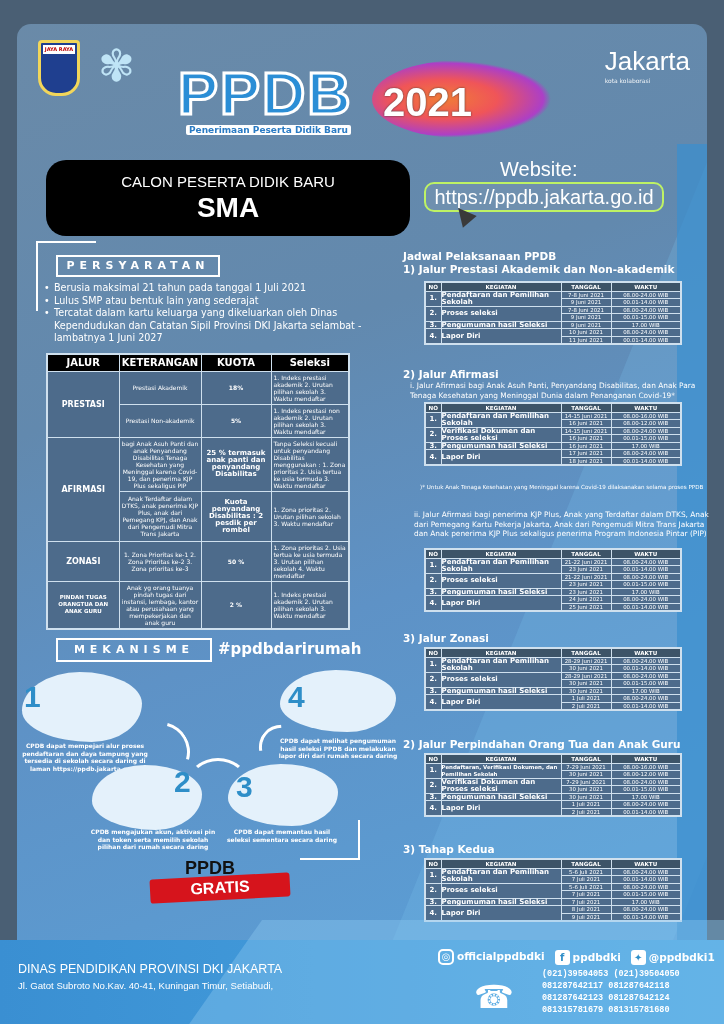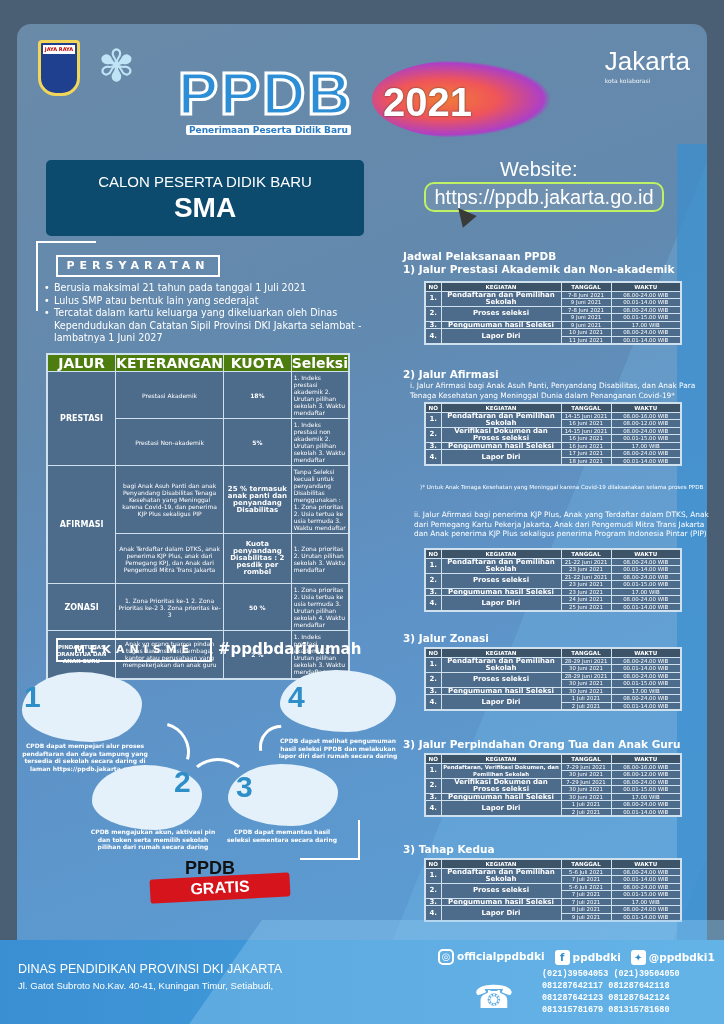--- a/index.html
+++ b/index.html
@@ -14,53 +14,53 @@
 .logo2{position:absolute;left:98px;top:42px;font-size:44px;color:#bfe4f6;line-height:48px;font-family:"DejaVu Serif",serif}
 .ppdb-title{position:absolute;left:178px;top:64px;font-size:60px;font-weight:900;color:#2b8ed6;letter-spacing:2px;
  -webkit-text-stroke:3px #fff;font-family:"Liberation Sans",sans-serif;line-height:60px}
 .year{position:absolute;left:383px;top:80px;font-size:40px;font-weight:bold;color:#fff;font-family:"Liberation Sans",sans-serif;text-shadow:0 0 2px #333}
 .swirl{position:absolute;left:372px;top:60px;width:180px;height:78px;border-radius:50%;
  background:radial-gradient(ellipse at 40% 50%,#ff7b2a 0%,#ff4f4f 35%,#b437c9 65%,transparent 70%);opacity:.9}
 .subtitle{position:absolute;left:186px;top:125px;font-size:9px;color:#2a7bc4;background:#fff;padding:0 3px;border-radius:2px;font-weight:bold}
 .jkt{position:absolute;right:34px;top:46px;text-align:left}
 .jkt .name{font-size:26px;font-family:"Liberation Sans",sans-serif}
 .jkt .tag{font-size:6px;opacity:.9}
-.calon{position:absolute;left:46px;top:160px;width:318px;height:76px;background:#0c4a6e;border-radius:5px;text-align:center}
+.calon{position:absolute;left:46px;top:160px;width:364px;height:76px;background:#000000;border-radius:20px;text-align:center}
 .calon .l1{font-size:15px;margin-top:13px;font-family:"Liberation Sans",sans-serif}
 .calon .l2{font-size:28px;font-weight:bold;font-family:"Liberation Sans",sans-serif;margin-top:2px}
 .web-label{position:absolute;left:500px;top:158px;font-size:20px;font-family:"Liberation Sans",sans-serif}
 .web-url{position:absolute;left:424px;top:182px;width:240px;height:30px;border:2px solid #bef264;border-radius:10px;background:#6f90af;
  font-size:20px;text-align:center;line-height:26px;font-family:"Liberation Sans",sans-serif}
 .cursor{position:absolute;left:455px;top:206px;width:0;height:0;border-left:9px solid transparent;border-right:9px solid transparent;border-bottom:18px solid #3a3a3a;transform:rotate(-40deg)}
 .bracket{position:absolute;left:36px;top:241px;width:60px;height:70px;border-left:2px solid #fff;border-top:2px solid #fff}
 .section-box{position:absolute;border:2px solid #fff;font-weight:bold;letter-spacing:5px;text-align:center;font-family:"DejaVu Sans",sans-serif}
 .persy{left:56px;top:255px;width:164px;height:22px;font-size:11px;line-height:18px}
 .req{position:absolute;left:44px;top:282px;width:330px;font-size:9.6px;line-height:12.5px}
 .req li{list-style:none;padding-left:10px;position:relative}
 .req li:before{content:"•";position:absolute;left:0}
 table{border-collapse:collapse}
 .main-table{position:absolute;left:46px;top:353px;width:304px;font-size:6px;border:2px solid #cfe0ee}
-.main-table th{background:#4d7c0f;color:#fff;font-size:14px;height:17px;border:1px solid #cfe0ee}
+.main-table th{background:#000000;color:#fff;font-size:10px;height:17px;border:1px solid #cfe0ee}
 .main-table td{background:#4d6b8b;border:1px solid #cfe0ee;text-align:center;padding:2px;line-height:7px}
 .main-table td.jalur{font-weight:bold;font-size:8px}
 .main-table td.sel{text-align:left}
 .mek{left:56px;top:638px;width:156px;height:24px;font-size:11px;line-height:20px}
 .hashtag{position:absolute;left:218px;top:640px;font-size:15px;font-weight:bold}
 .blob{position:absolute;background:#e4f1fb;border-radius:48% 52% 42% 58%/55% 45% 55% 45%}
 .num{position:absolute;font-size:30px;font-weight:bold;color:#2e8ec8;font-family:"Liberation Sans",sans-serif}
 .cap{position:absolute;font-size:6px;text-align:center;font-weight:bold;line-height:7.5px}
 .arrow{position:absolute;border:3px solid #fff;border-color:#fff transparent transparent transparent;border-radius:50%}
 .gratis-ppdb{position:absolute;left:185px;top:858px;font-size:18px;font-weight:bold;color:#111;font-family:"Liberation Sans",sans-serif}
 .gratis{position:absolute;left:150px;top:876px;width:140px;height:24px;background:#d6141c;color:#fff;font-size:16px;font-weight:bold;text-align:center;line-height:24px;transform:rotate(-3deg);border-radius:3px;font-family:"Liberation Sans",sans-serif}
 .sched-title{position:absolute;left:403px;font-weight:bold;font-size:10.5px;line-height:13px}
 .sub-text{position:absolute;font-size:7.4px;line-height:9.5px}
 .sched{position:absolute;left:424px;width:258px;font-size:5.4px;border:2px solid #cfe0ee}
 .sched th{background:#3d5468;font-size:5.6px;height:9px;border:1px solid #cfe0ee}
 .sched td{background:#4d6b8b;border:1px solid #cfe0ee;height:7.5px;line-height:6.5px;text-align:center}
-.sched td.k{text-align:center;font-size:7px;font-weight:bold;padding-left:0}
+.sched td.k{text-align:left;font-size:7px;font-weight:bold;padding-left:0}
 .sched td.no{font-size:7px;font-weight:bold}
 .footer{position:absolute;left:0;top:940px;width:724px;height:84px;background:linear-gradient(90deg,#3a8fd2,#4aa6e2)}
 .footer .wave{position:absolute;left:220px;top:-20px;width:700px;height:120px;background:rgba(140,200,240,.4);transform:skewX(-35deg)}
 .dinas{position:absolute;left:18px;top:962px;font-size:12.5px;font-family:"Liberation Sans",sans-serif}
 .addr{position:absolute;left:18px;top:979px;font-size:9.6px;line-height:14px;font-family:"Liberation Sans",sans-serif}
 .socials{position:absolute;left:438px;top:949px;font-size:10.5px;font-weight:bold;display:flex;gap:10px;align-items:center}
 .soc-icon{display:inline-block;width:15px;height:15px;border-radius:3px;background:#fff;color:#2e8ec8;text-align:center;font-size:10px;line-height:15px;margin-right:3px}
 .phone-icon{position:absolute;left:474px;top:978px;font-size:32px;color:#fff}
 .phones{position:absolute;left:542px;top:968px;font-size:8.5px;font-weight:bold;line-height:12px;font-family:"Liberation Mono",monospace}
 .corner{position:absolute;left:300px;top:820px;width:60px;height:40px;border-right:2px solid #fff;border-bottom:2px solid #fff}
@@ -367,21 +367,21 @@
         <td>1 Juli 2021</td>
         <td>08.00-24.00 WIB</td>
       </tr>
   <tr>
         <td>2 Juli 2021</td>
         <td>00.01-14.00 WIB</td>
       </tr>
 </tbody>
   </table>
 
-<div class="sched-title" style="top:738px">3) Jalur Perpindahan Orang Tua dan Anak Guru</div>
+<div class="sched-title" style="top:738px">2) Jalur Perpindahan Orang Tua dan Anak Guru</div>
 <table class="sched" style="top:753px">
   <tbody>
       <tr>
         <th style="width:16px">NO</th>
         <th style="width:120px">KEGIATAN</th>
         <th style="width:50px">TANGGAL</th>
         <th>WAKTU</th>
       </tr>
   <tr>
         <td class="no" rowspan="2">1.</td>

